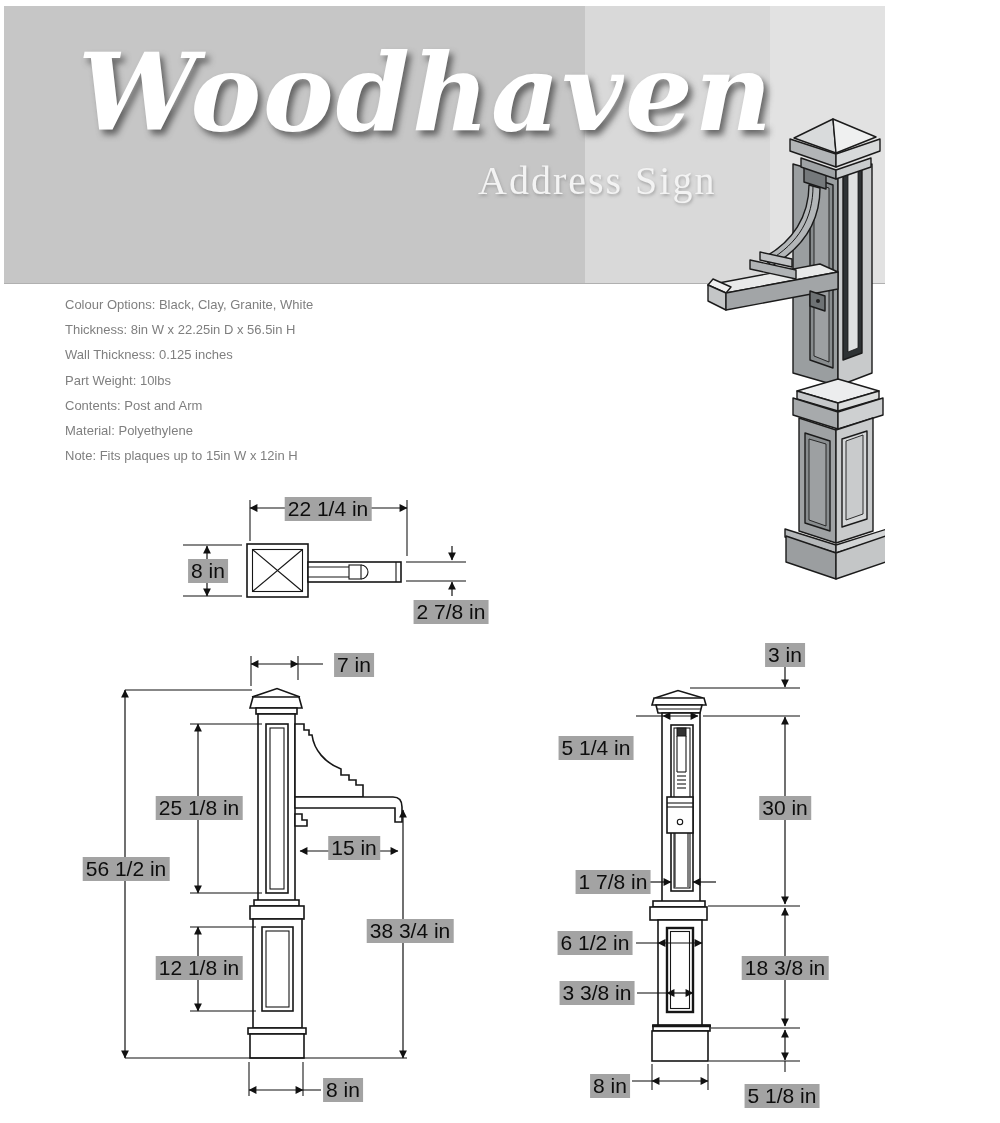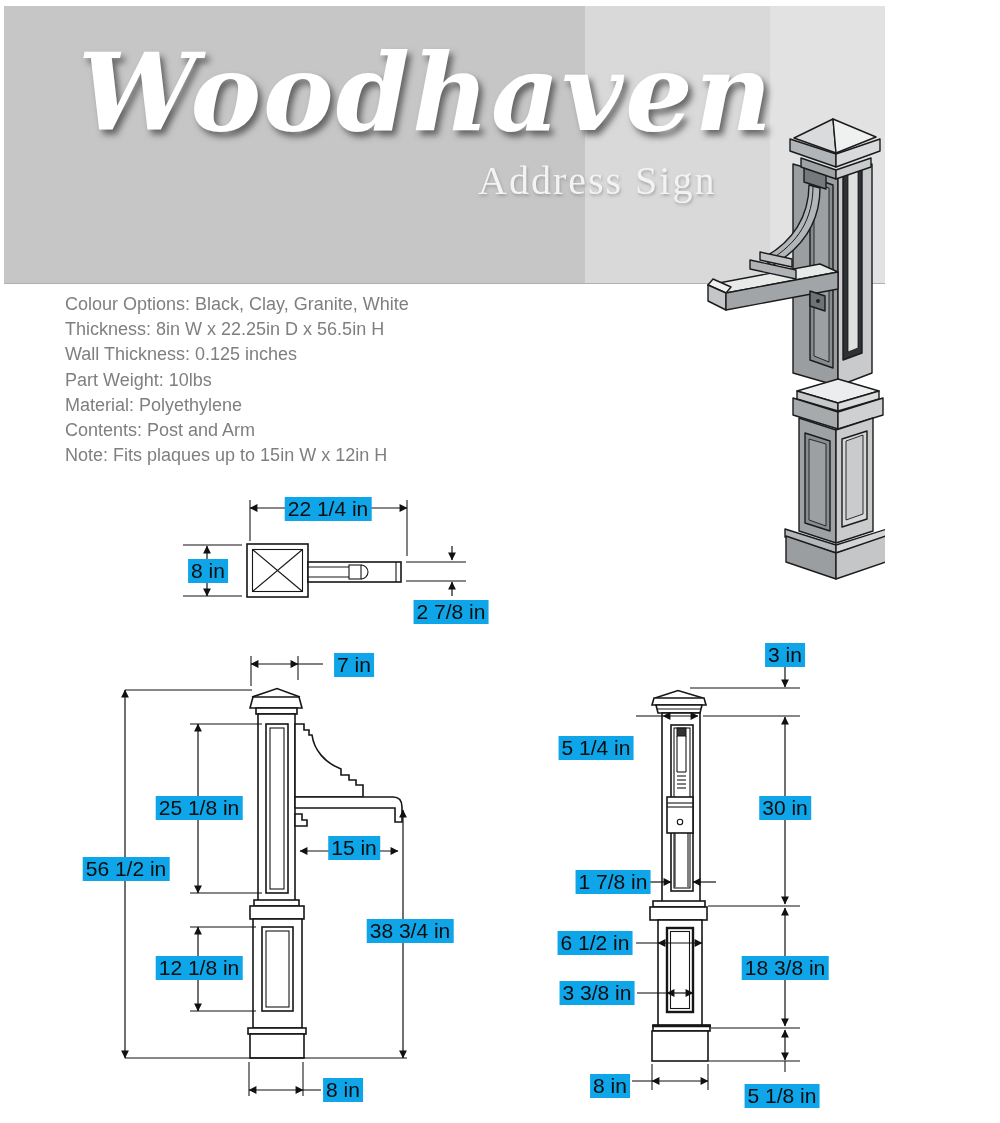--- a/index.html
+++ b/index.html
@@ -12,24 +12,24 @@
             var(--banner_right2,#e2e2e2) 87%,var(--banner_right2,#e2e2e2) 100%);
           border-bottom:1px solid #b0b0b0;z-index:0;}
   .brand{position:absolute;left:78px;top:30px;z-index:1;
          font-family:"DejaVu Serif",serif;font-style:italic;font-weight:bold;
          font-size:106px;letter-spacing:2px;color:var(--title_text,#ffffff);
          text-shadow:4px 5px 6px rgba(75,75,75,0.8);white-space:nowrap;}
   .subtitle{position:absolute;left:478px;top:157px;z-index:1;
             font-size:40px;letter-spacing:2px;color:#f3f3f3;
             text-shadow:1px 2px 3px rgba(120,120,120,0.5);white-space:nowrap;font-family:Liberation Serif, serif;}
   .specs{position:absolute;left:65px;top:292px;z-index:3;
-         font-size:18px;line-height:25.2px;color:var(--spec_text,#7f7f7f);}
+         font-size:13px;line-height:25.2px;color:var(--spec_text,#7f7f7f);}
   svg.art{position:absolute;left:0;top:0;z-index:2;}
   .dim-label{position:absolute;transform:translate(-50%,-50%);z-index:5;
-             background:#0ea5e9;padding:0 3px;font-size:21px;color:#0d0d0d;
+             background:#a3a3a3;padding:0 3px;font-size:21px;color:#0d0d0d;
              white-space:nowrap;}
   .shape{stroke:#161616;stroke-width:1.6;fill:#fff;}
   .thin{stroke:#161616;stroke-width:1.1;fill:none;}
   .thick{stroke-width:2.4;}
   .dim{stroke:#111;stroke-width:1.2;fill:none;}
   .ext{stroke:#111;stroke-width:1.05;fill:none;}
   .iso{stroke:#1b1b1b;stroke-width:1.4;stroke-linejoin:round;}
 </style>
 </head>
 <body>
@@ -38,22 +38,22 @@
 
   <div class="banner"></div>
   <div class="brand">Woodhaven</div>
   <div class="subtitle">Address Sign</div>
 
   <div class="specs">
     <div>Colour Options: Black, Clay, Granite, White</div>
     <div>Thickness: 8in W x 22.25in D x 56.5in H</div>
     <div>Wall Thickness: 0.125 inches</div>
     <div>Part Weight: 10lbs</div>
+    <div>Contents: Post and Arm</div>
     <div>Material: Polyethylene</div>
-    <div>Contents: Post and Arm</div>
     <div>Note: Fits plaques up to 15in W x 12in H</div>
   </div>
 
   <svg class="art" width="1000" height="1123" viewBox="0 0 1000 1123">
     <defs>
       <marker id="arr" viewBox="0 0 10 10" refX="9.5" refY="5" markerWidth="8.5" markerHeight="6.5" orient="auto-start-reverse">
         <path d="M0,0 L10,5 L0,10 Z" fill="#111"></path>
       </marker>
     </defs>
 

